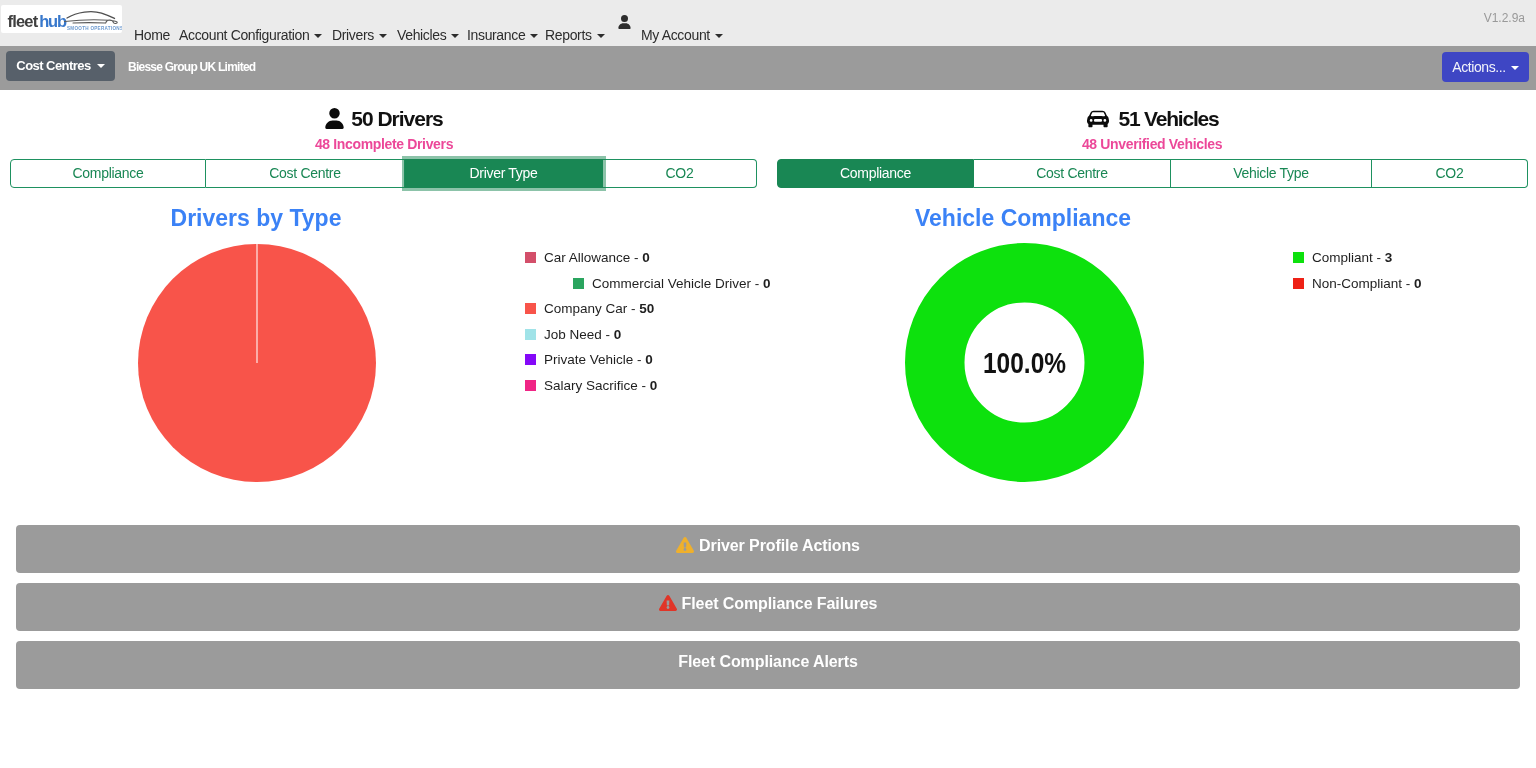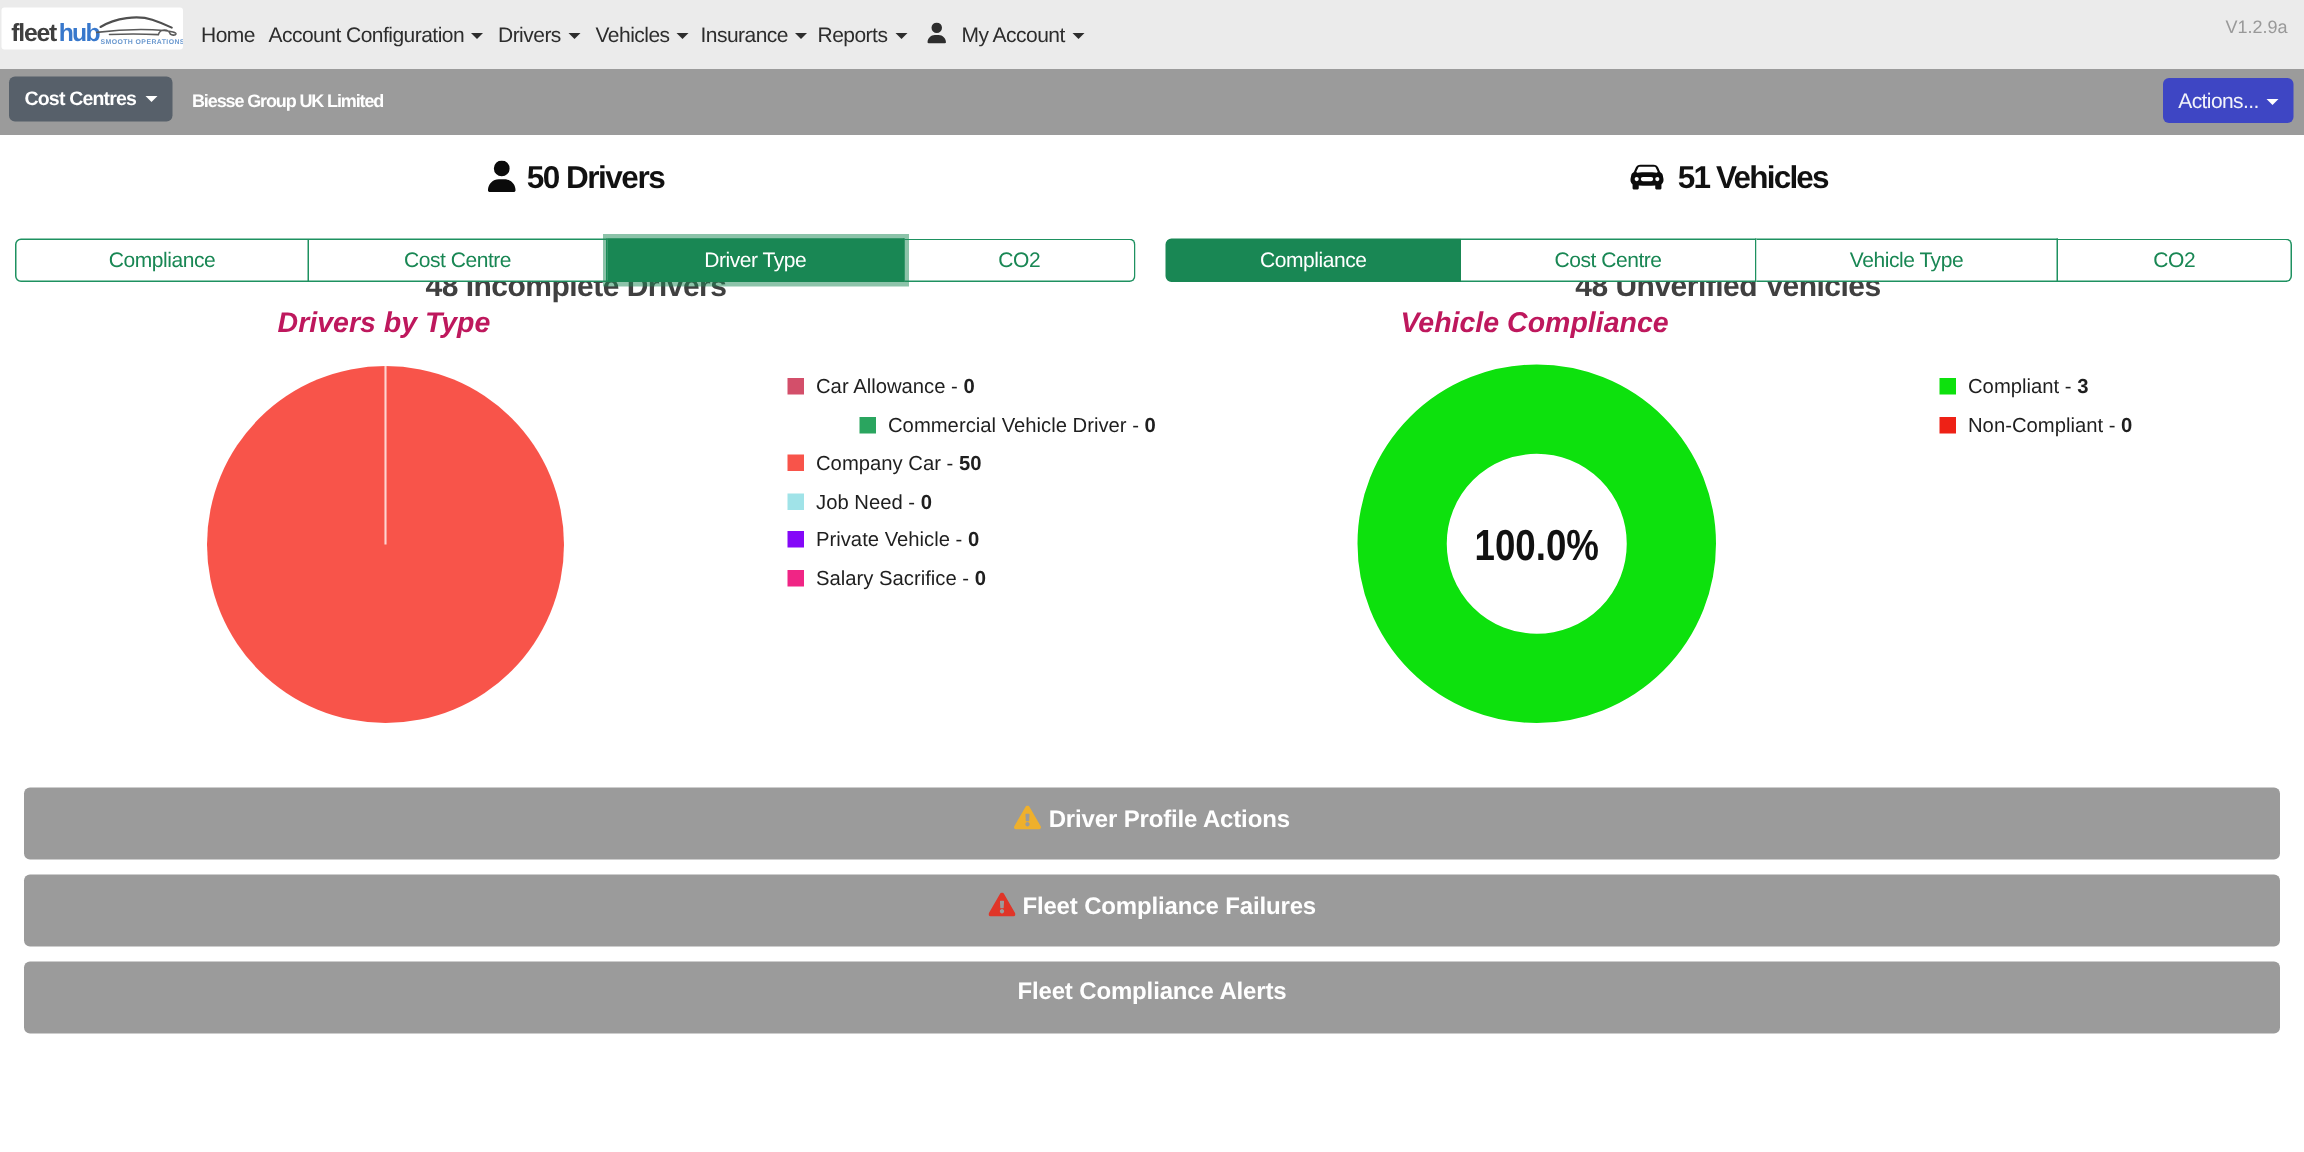--- a/index.html
+++ b/index.html
@@ -2,47 +2,47 @@
 <html><head>
 <meta charset="utf-8">
 <style>
   * { margin:0; padding:0; box-sizing:border-box; }
   html,body { width:1536px; height:768px; background:#fff; font-family:"Liberation Sans", sans-serif; overflow:hidden; }
   .abs { position:absolute; }
 
   
   #navbar { position:absolute; left:0; top:0; width:1536px; height:46px; background:#ebebeb; }
   #logo { position:absolute; left:1px; top:5px; width:121px; height:28px; background:#fff; border-radius:2px; }
-  .navitem { position:absolute; top:0; height:50px; line-height:46px; font-size:14px; letter-spacing:-0.35px; color:#2d2d2d; white-space:nowrap; }
+  .navitem { position:absolute; top:12px; height:50px; line-height:46px; font-size:14px; letter-spacing:-0.35px; color:#2d2d2d; white-space:nowrap; }
   .caret { display:inline-block; width:0; height:0; border-left:4px solid transparent; border-right:4px solid transparent; border-top:4.5px solid #2d2d2d; vertical-align:2px; margin-left:5px; }
   #version { position:absolute; top:0; height:37px; line-height:37px; right:11px; font-size:12px; color:#999;margin-left:24px; }
 
   
   #toolbar { position:absolute; left:0; top:46px; width:1536px; height:44px; background:#9b9b9b; }
   #ccbtn { position:absolute; left:6px; top:5px; width:109px; height:30px; background:#57606a; border-radius:4px; color:#fff; font-size:13px; letter-spacing:-0.55px; font-weight:bold; text-align:center; line-height:30px; white-space:nowrap; }
   #ccbtn .caret { border-top-color:#fff; margin-left:6px; }
   #biesse { position:absolute; left:128px; top:0; height:44px; line-height:42px; color:#fff; font-size:12px; font-weight:bold; letter-spacing:-0.75px; }
   #actbtn { position:absolute; left:1442px; top:6px; width:87px; height:30px; background:#3e46c4; border-radius:4px; color:#f2f3fa; font-size:14px; letter-spacing:-0.4px; text-align:center; line-height:30px; }
   #actbtn .caret { border-top-color:#fff; margin-left:5px; }
 
   
   .bighead { position:absolute; top:107px; width:768px; text-align:center; font-size:21px; font-weight:bold; color:#111; }
   .bighead svg { vertical-align:-3px; margin-right:7px; }
-  .subhead { position:absolute; top:136px; width:768px; text-align:center; font-size:20px; letter-spacing:-0.35px; font-weight:bold; color:#404040;margin-top:44px; }
+  .subhead { position:absolute; top:136px; width:768px; text-align:center; font-size:14px; letter-spacing:-0.35px; font-weight:bold; color:#ec4899; }
 
   
   .tabrow { position:absolute; top:159px; height:29px; display:flex; }
   .tab { height:29px; border:1px solid #1e9160; border-left-width:0; background:#fff; color:#198754; font-size:14px; letter-spacing:-0.3px; text-align:center; line-height:27px; }
   .tab:first-child { border-left-width:1px; border-radius:4px 0 0 4px; }
   .tab:last-child { border-radius:0 4px 4px 0; }
   .tab.sel { background:#198754; color:#fff; border-color:#198754; }
   .tab.ring { box-shadow:0 0 0 3px rgba(25,135,84,0.5); position:relative; z-index:2; }
 
   
-  .ctitle { position:absolute; top:205px; width:400px; text-align:center; font-size:19px; font-weight:bold; color:#be185d;font-style:italic; }
+  .ctitle { position:absolute; top:205px; width:400px; text-align:center; font-size:23px; font-weight:bold; color:#3b82f6; }
 
   
   .legend { position:absolute; font-size:13.5px; color:#1f1f1f; }
   .litem { position:absolute; left:0; white-space:nowrap; }
   .chip { display:inline-block; width:11px; height:11px; margin-right:8px; vertical-align:-1px; }
 
   
   .gbar { position:absolute; left:16px; width:1504px; height:48px; background:#9b9b9b; border-radius:4px; color:#fff; text-align:center; font-size:16px; letter-spacing:-0.1px; font-weight:bold;margin-top:21px; }
   .gbar .in { margin-top:12px; display:inline-block; }
   .gbar svg { vertical-align:-2px; margin-right:5px; }

